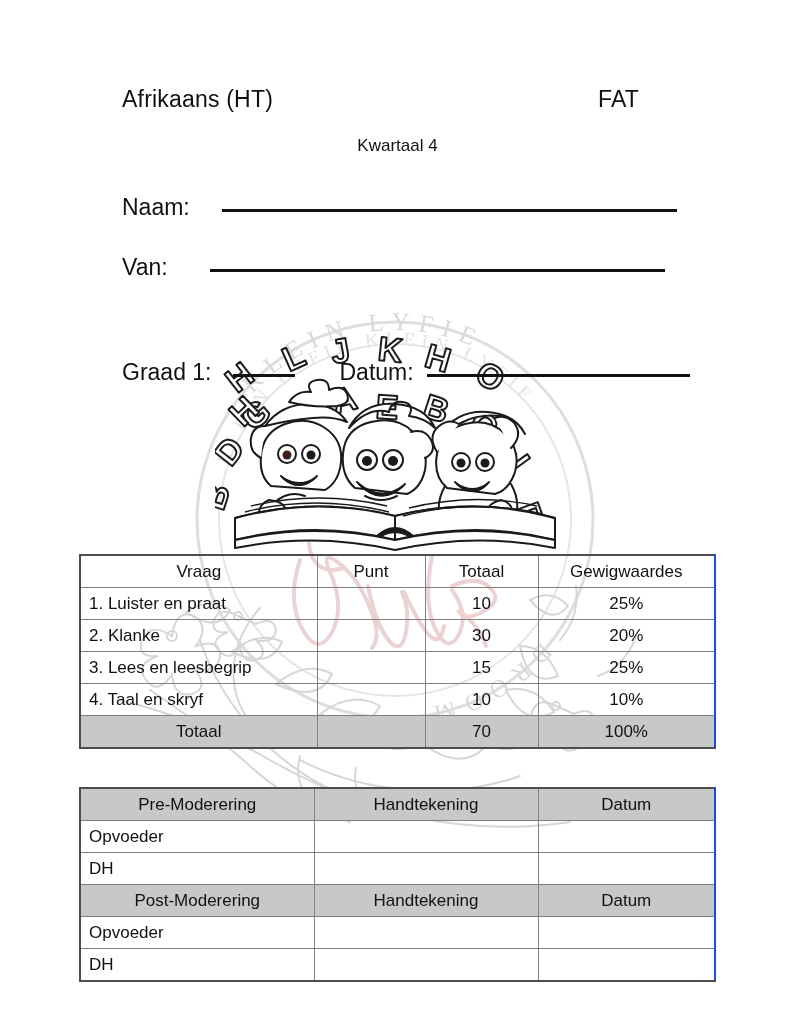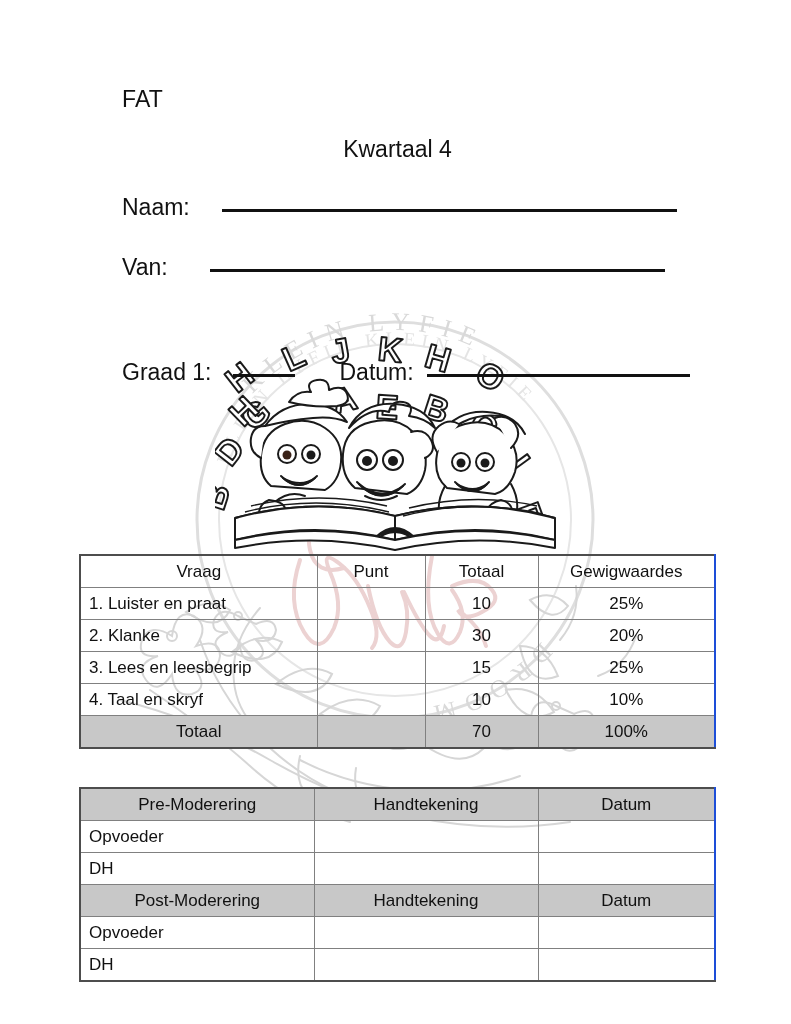--- a/index.html
+++ b/index.html
@@ -46,29 +46,29 @@
     align-items: baseline;
     z-index: 3;
   }
   .subject-title,
   .fat-title {
     font-size: 23px;
     letter-spacing: .2px;
     white-space: nowrap;
     font-family: "Liberation Sans", sans-serif;
   }
-  .fat-title { margin-right: 8px; }
+  .fat-title { margin-right: 28px; }
 
   .term-title {
     position: absolute;
     left: 0;
     top: 136px;
     width: 791px;
     text-align: center;
-    font-size: 23px;
+    font-size: 17px;
     z-index: 3;
   }
   .term-title span { margin-left: 4px; }
 
   
   .field {
     position: absolute;
     display: flex;
     align-items: baseline;
     z-index: 3;
@@ -226,20 +226,21 @@
         <circle cx="308" cy="798" r="3"></circle>
         <path d="M356 768 q-4 24 10 36"></path>
         <circle cx="368" cy="806" r="3"></circle>
         <path d="M560 640 q20 -24 16 -54"></path>
         <path d="M598 676 q28 -10 38 -40"></path>
       </g>
     </svg>
   </div>
 
   <div class="header-row">
+    <div class="subject-title">Afrikaans (HT)</div>
     <div class="fat-title">FAT</div>
   </div>
 
   <div class="term-title">
     <span>Kwartaal 4</span>
   </div>
 
   <div class="field" id="field-naam">
     <span class="field-label">Naam:</span>
     <span class="rule"></span>

